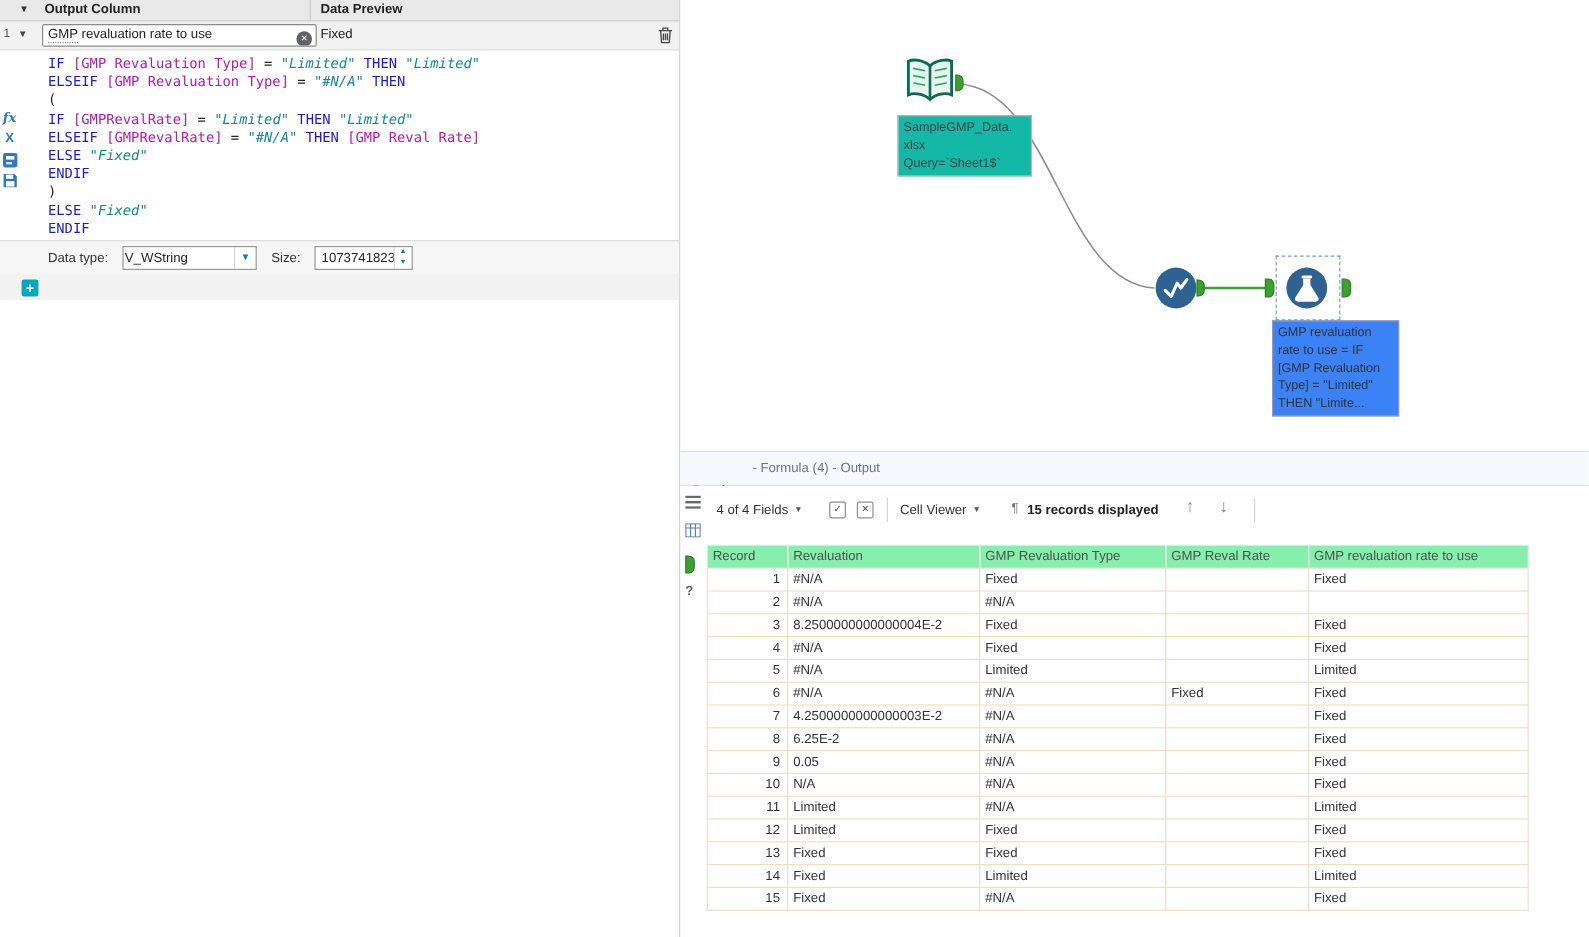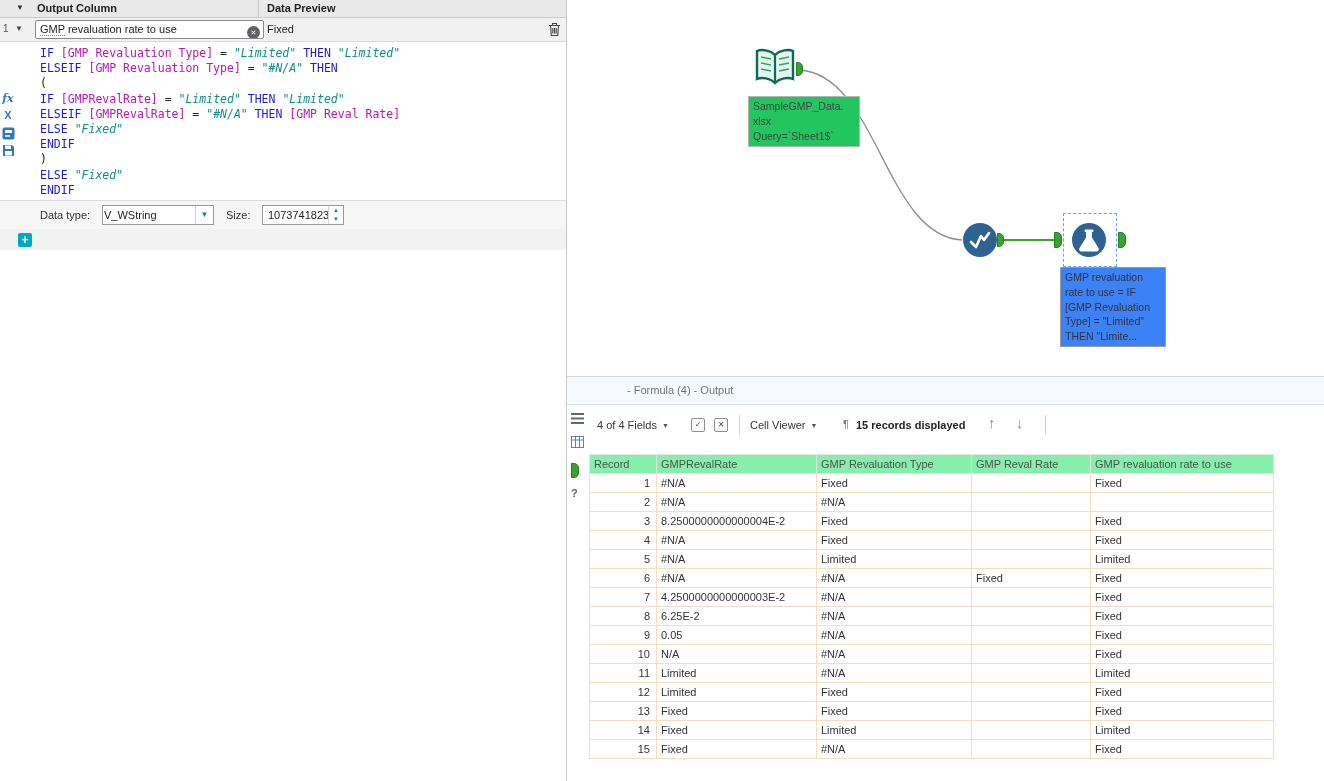--- a/index.html
+++ b/index.html
@@ -51,21 +51,21 @@
 
   
   .canvas{position:absolute;left:567px;top:0;width:757px;height:376px;background:#fff;}
   .conn-svg{position:absolute;left:0;top:0;}
   .input-tool{position:absolute;left:186px;top:45px;width:44px;height:46px;cursor:pointer;}
   .anchor{position:absolute;background:#3aa32f;border:1px solid #2c7d22;border-radius:0 5px 5px 0;box-sizing:border-box;}
   .anchor-in-out{width:7px;height:14px;}
   .anchor-big{width:8px;height:16px;}
   .input-anchor{left:229px;top:62px;}
   .tool2-anchor{left:430px;top:233px;}
-  .tool-label{position:absolute;left:181px;top:96px;width:102px;border:1px solid #b5b5b5;background:#22c55e;padding:2px 4px;font-size:10.5px;line-height:15px;color:#444;white-space:pre-line;cursor:pointer;}
+  .tool-label{position:absolute;left:181px;top:96px;width:102px;border:1px solid #b5b5b5;background:#14b8a6;padding:2px 4px;font-size:10.5px;line-height:15px;color:#444;white-space:pre-line;cursor:pointer;}
   .tool-circle{position:absolute;width:34px;height:34px;border-radius:50%;background:#2d6293;cursor:pointer;}
   .tool2{left:396px;top:223px;}
   .formula-tool{left:505px;top:223px;}
   .sel-box{position:absolute;left:496px;top:213px;width:54px;height:54px;border:1px dashed #6aa1d8;box-sizing:border-box;}
   .fx-left-anchor{left:487px;top:232px;}
   .fx-right-anchor{left:551px;top:232px;}
   .annotation{position:absolute;left:493px;top:267px;width:106px;border:1px solid #9a9a9a;background:#3b82f6;padding:2px 4px;font-size:10.5px;line-height:14.8px;color:#333;white-space:pre-line;box-sizing:border-box;cursor:pointer;}
 
   
   .results{position:absolute;left:567px;top:376px;width:757px;height:405px;background:#fff;border-top:1px solid #cfd8e2;}
@@ -250,21 +250,21 @@
     <colgroup>
       <col style="width:67px">
         <col style="width:160px">
         <col style="width:155px">
         <col style="width:119px">
         <col style="width:183px">
     </colgroup>
     <thead>
         <tr>
           <th>Record</th>
-          <th>GMPRevalRate</th>
+          <th>Revaluation</th>
           <th>GMP Revaluation Type</th>
           <th>GMP Reval Rate</th>
           <th>GMP revaluation rate to use</th>
         </tr>
       </thead>
     <tbody>
         <tr>
           <td class="cell-record">1</td>
           <td>#N/A</td>
           <td>Fixed</td>

